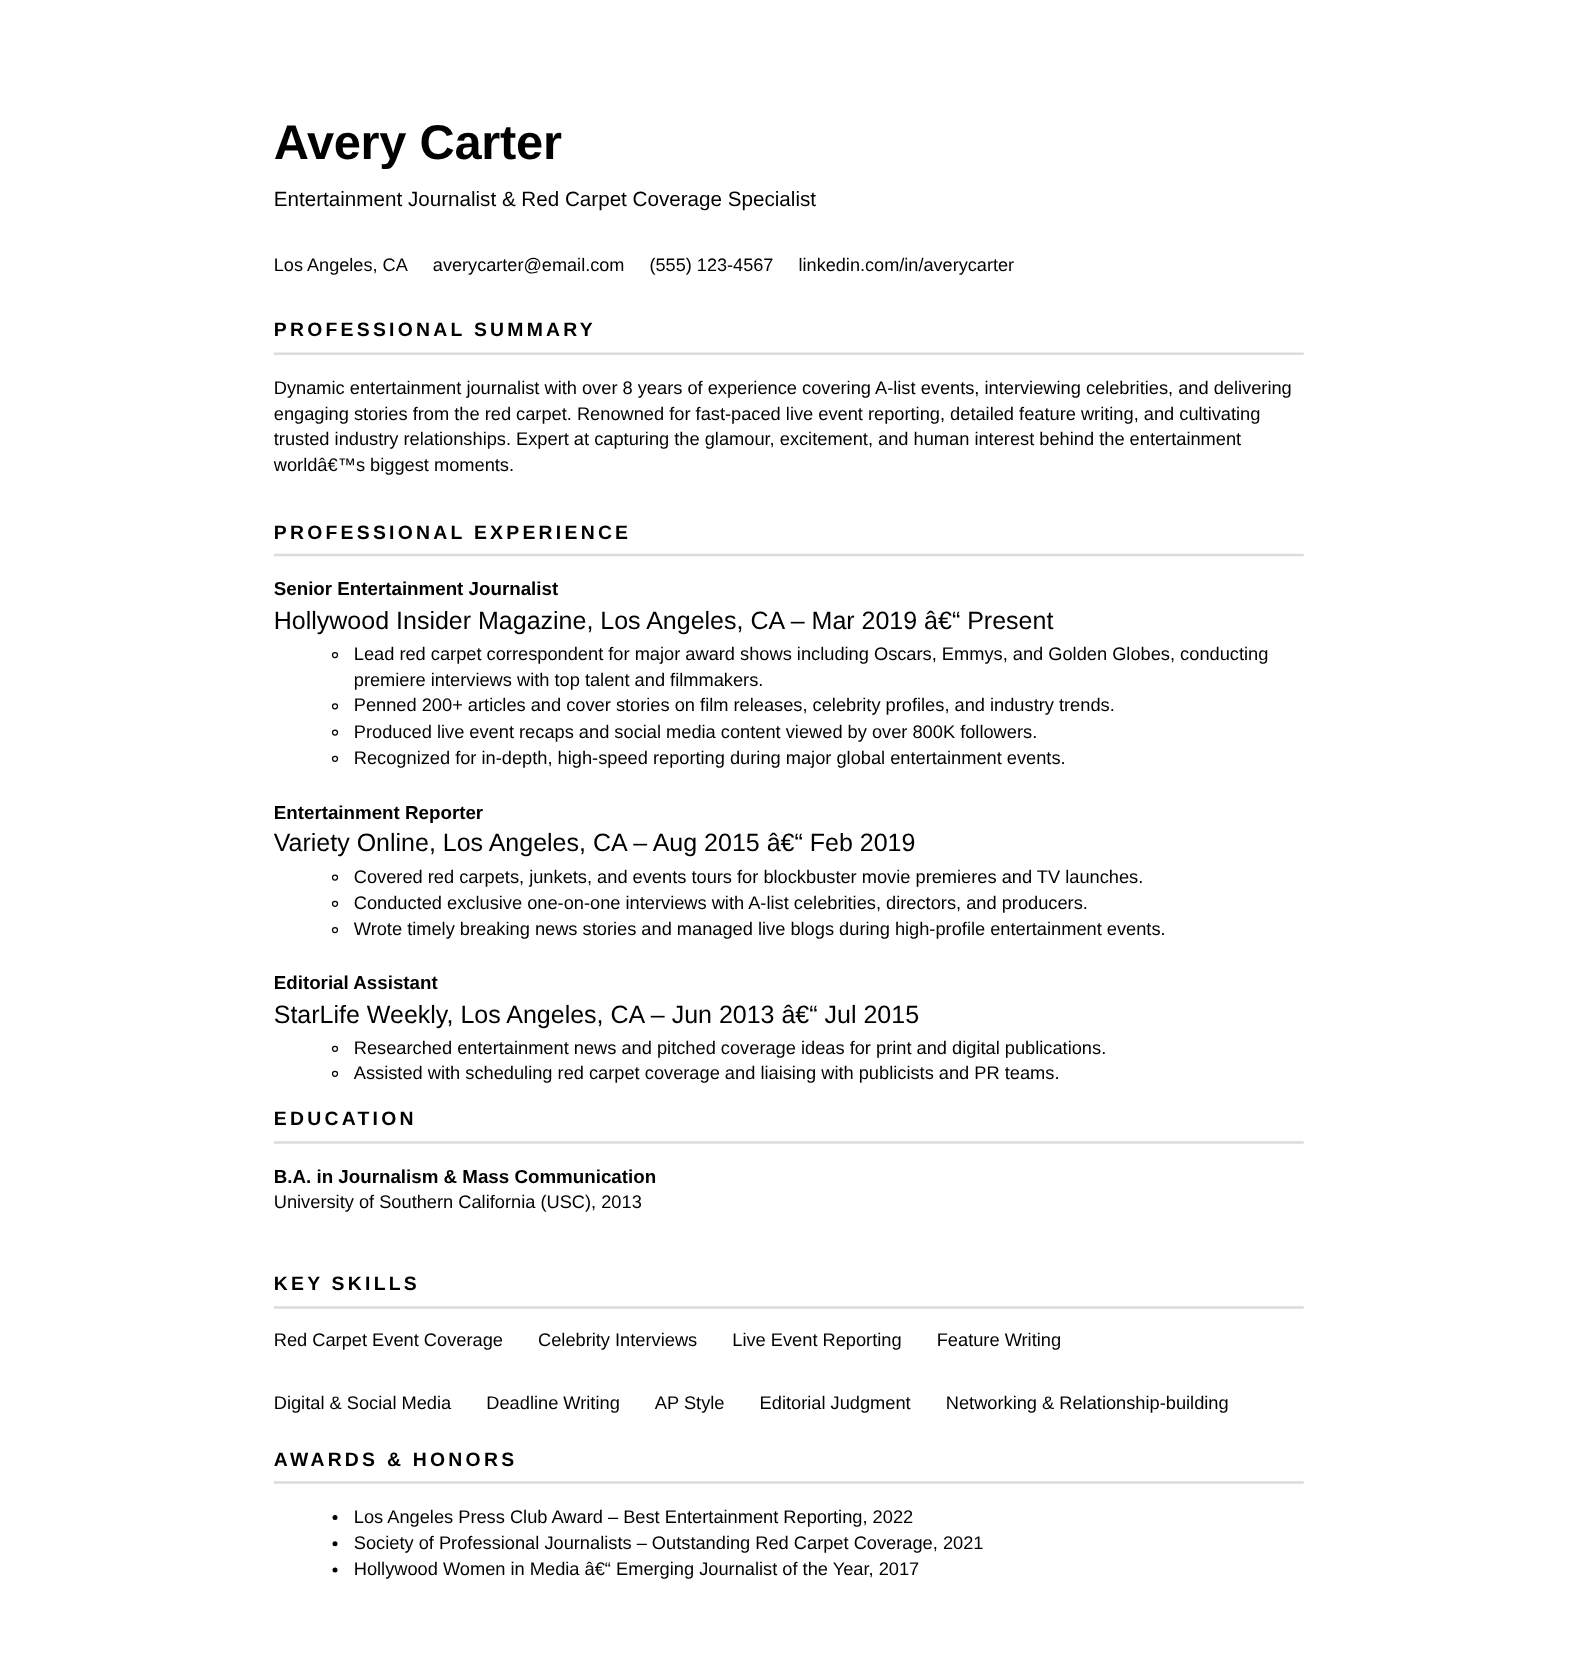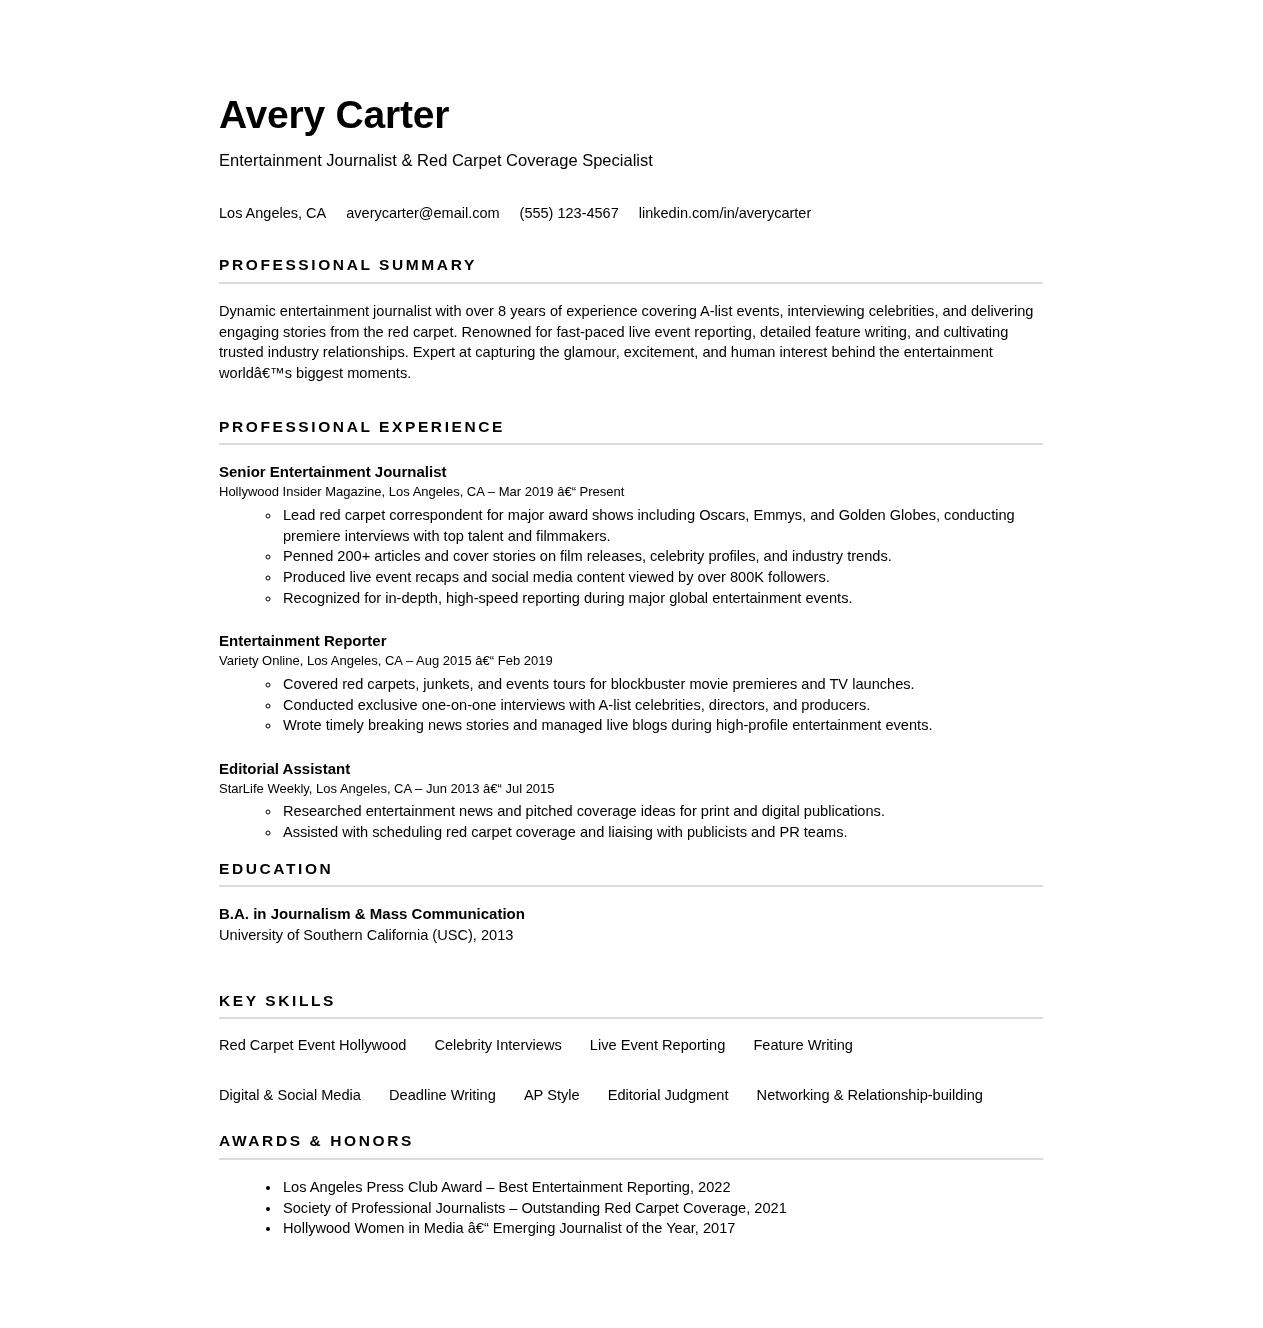--- a/index.html
+++ b/index.html
@@ -77,21 +77,21 @@
   
   .job { margin: 0 0 23px 0; }
   .job:last-child { margin-bottom: 0; }
   .job-title {
     font-size: 15px;
     font-weight: bold;
     line-height: 1.3;
     margin: 0 0 2px 0;
   }
   .job-meta {
-    font-size: 13px;
+    font-size: 20px;
     line-height: 1.3;
     margin: 0 0 4px 0;
   }
   ul.bullets {
     list-style-type: circle;
     margin: 0;
     padding-left: 62px;
   }
   ul.bullets li {
     font-size: 14.6px;
@@ -203,21 +203,21 @@
       <hr class="sec-rule">
       <div class="edu-degree">B.A. in Journalism &amp; Mass Communication</div>
       <div class="edu-school">University of Southern California (USC), 2013</div>
     </section>
 
     <section class="section skills-wrap">
       <h2 class="sec-head">KEY SKILLS</h2>
       <hr class="sec-rule">
 
       <div class="skills-row">
-        <span class="skill">Red Carpet Event Hollywood</span>
+        <span class="skill">Red Carpet Event Coverage</span>
         <span class="skill">Celebrity Interviews</span>
         <span class="skill">Live Event Reporting</span>
         <span class="skill">Feature Writing</span>
       </div>
 
       <div class="skills-row">
         <span class="skill">Digital &amp; Social Media</span>
         <span class="skill">Deadline Writing</span>
         <span class="skill">AP Style</span>
         <span class="skill">Editorial Judgment</span>

